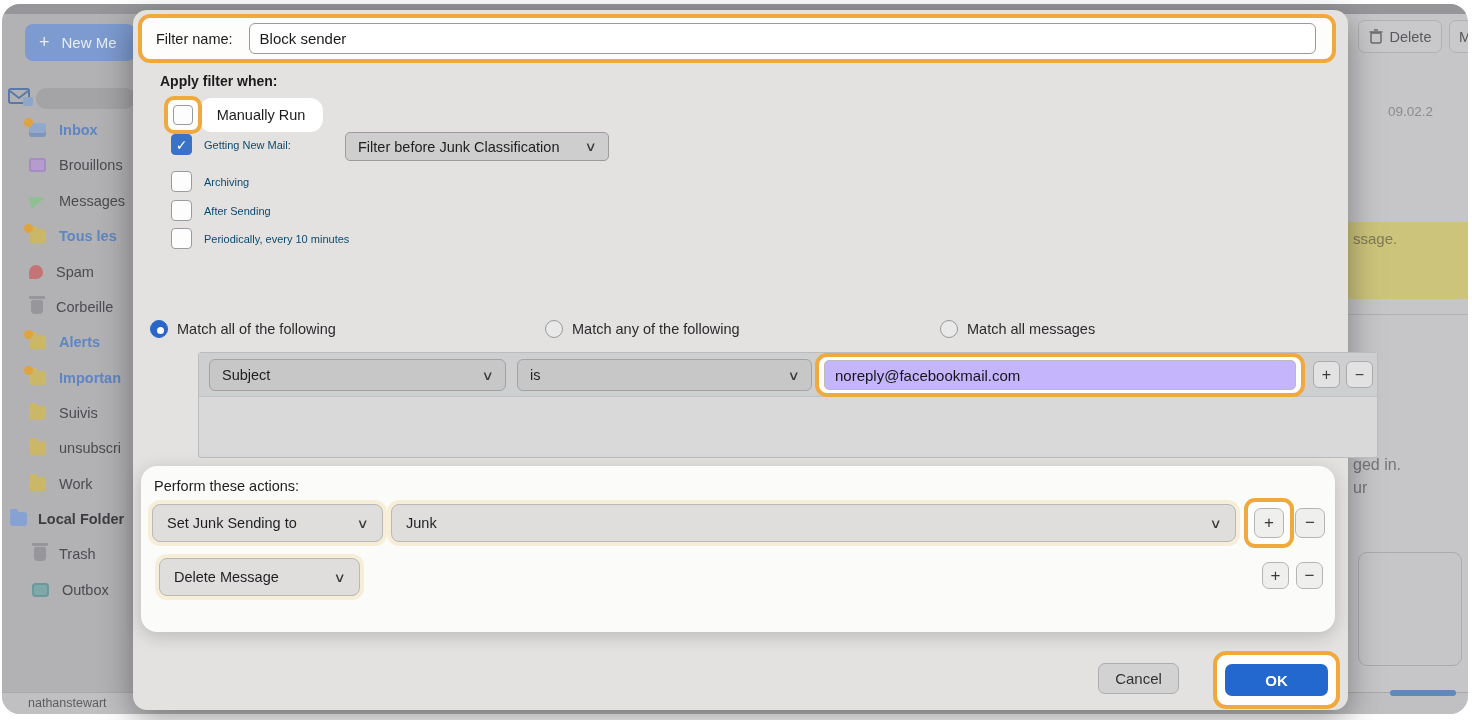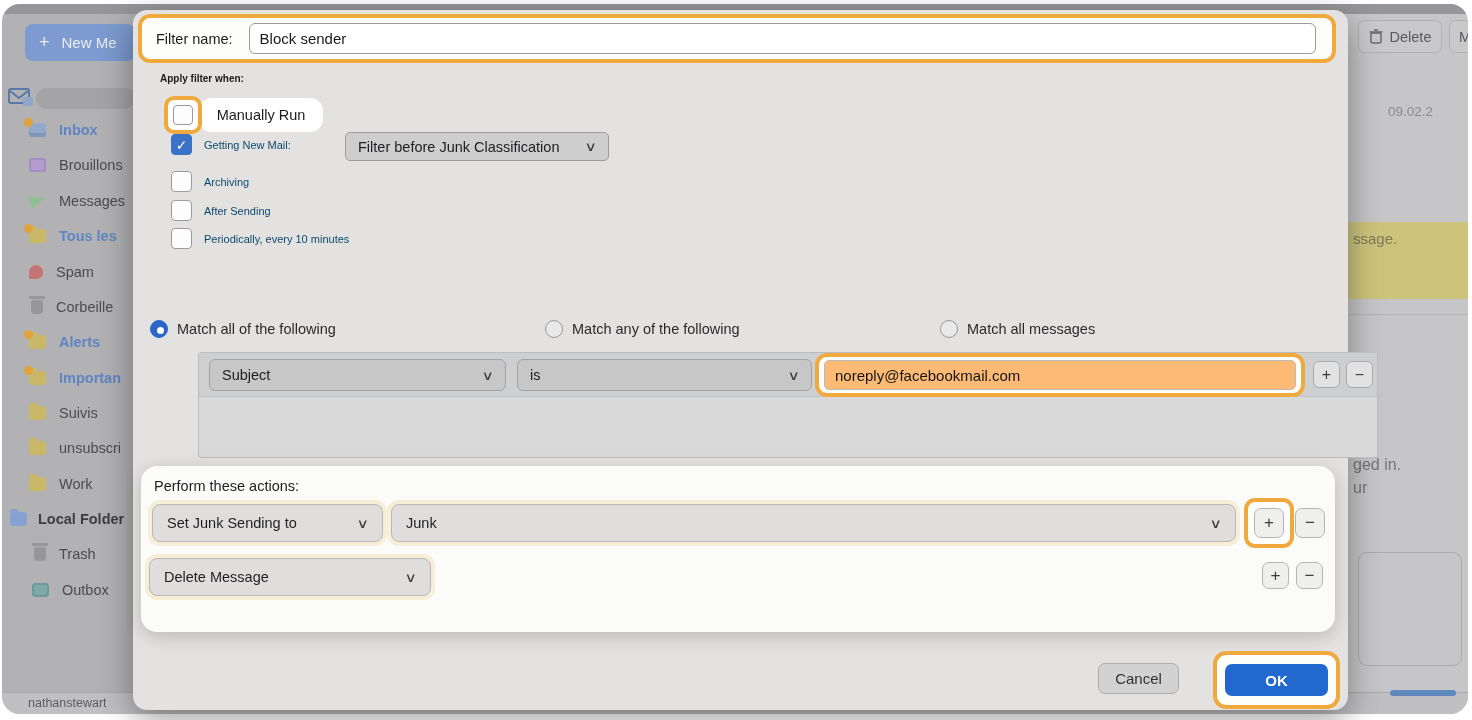--- a/index.html
+++ b/index.html
@@ -50,21 +50,21 @@
 
   
   .dialog { position:absolute; left:133px; top:10px; width:1215px; height:700px; background:#e3e2e0; border-radius:14px; box-shadow:0 10px 34px rgba(0,0,0,.38); }
 
   .hl-ring { border:4px solid #F0A93C; background:#fdfdfc; }
 
   .fn-row { position:absolute; left:5px; top:4px; width:1198px; height:49px; border-radius:12px; display:flex; align-items:center; gap:16px; padding:0 16px 0 14px; }
   .fn-row .fn-label { font-size:14.5px; color:#1d1d1f; white-space:nowrap; }
   .fn-input { flex:1; height:31px; background:#fff; border:1px solid #9a9a9d; border-radius:6px; font-size:15px; color:#1a1a1c; display:flex; align-items:center; padding-left:10px; }
 
-  .apply-heading { position:absolute; left:27px; top:63px; font-size:10px; font-weight:bold; color:#1b1b1d; }
+  .apply-heading { position:absolute; left:27px; top:63px; font-size:14px; font-weight:bold; color:#1b1b1d; }
 
   .mr-pill { position:absolute; left:66px; top:88px; width:124px; height:34px; background:#fff; border-radius:13px; display:flex; align-items:center; justify-content:center; font-size:14.5px; color:#1c1c1e; }
   .mr-ring { position:absolute; left:31px; top:86px; width:38px; height:38px; border-radius:10px; display:flex; align-items:center; justify-content:center; }
   .cb { width:20px; height:20px; background:#fdfdfd; border:1.5px solid #9b9b9e; border-radius:4px; display:flex; align-items:center; justify-content:center; }
   .cb.small { width:21px; height:21px; }
   .cb.checked { background:#3a72c8; border-color:#3a72c8; color:#fff; font-size:14px; }
 
   .cb-row { position:absolute; display:flex; align-items:center; gap:12px; }
   .cb-row .lbl { font-size:11px; color:#0c4a6e; white-space:nowrap; }
 
@@ -76,21 +76,21 @@
   .radio { width:18px; height:18px; border-radius:50%; border:1.5px solid #99999c; background:#e9e9e9; }
   .radio.selected { background:#2a66c8; border-color:#2a66c8; position:relative; }
   .radio.selected::after { content:''; position:absolute; left:5.5px; top:5.5px; width:7px; height:7px; background:#fff; border-radius:50%; }
   .radio-opt .lbl { font-size:14.5px; color:#222225; font-weight:bold; white-space:nowrap; }
   .radio-opt.dim .lbl { font-weight:normal; color:#2b2b2e; }
 
   .cond-box { position:absolute; left:17px; top:342px; width:1180px; height:106px; background:#d9d9da; border:1px solid #bcbcbf; border-radius:3px;margin-left:48px; }
   .cond-strip { position:absolute; left:0; top:0; width:100%; height:44px; background:#cecfd0; border-bottom:1px solid #c2c2c5; }
   .cond-dd { position:absolute; top:6px; height:32px; background:#c7c7c8; border:1px solid #a3a3a6; border-radius:6px; }
   .val-ring { position:absolute; left:616px; top:0; width:490px; height:44px; border-radius:12px; display:flex; align-items:center; padding:0 5px; }
-  .val-input { width:100%; height:30px; background:#fdba74; border:1px solid #bbb; border-radius:5px; display:flex; align-items:center; padding-left:10px; font-size:15px; color:#161618; }
+  .val-input { width:100%; height:30px; background:#c4b5fd; border:1px solid #bbb; border-radius:5px; display:flex; align-items:center; padding-left:10px; font-size:15px; color:#161618; }
   .sq-btn { position:absolute; width:27px; height:27px; top:8px; background:#e2e2e2; border:1px solid #ababae; border-radius:6px; display:flex; align-items:center; justify-content:center; font-size:16px; color:#3c3c3f; }
 
   .act-panel { position:absolute; left:8px; top:456px; width:1194px; height:166px; background:#fbfbfa; border-radius:16px; box-shadow:0 4px 18px rgba(0,0,0,.18); }
   .act-heading { position:absolute; left:13px; top:12px; font-size:14.5px; color:#1e1e20; }
   .act-dd { position:absolute; height:38px; background:#dfdedd; border:1px solid #b9b8b6; border-radius:8px; box-shadow:0 0 0 4px #f6eed7; display:flex; align-items:center; justify-content:space-between; padding:0 14px; font-size:14.5px; color:#1f1f22; }
   .act-btn { position:absolute; width:30px; height:30px; background:#efefee; border:1px solid #b5b5b8; border-radius:7px; display:flex; align-items:center; justify-content:center; font-size:17px; color:#39393c; }
   .plus-ring { position:absolute; left:1103px; top:32px; width:50px; height:50px; border-radius:11px; display:flex; align-items:center; justify-content:center; }
   .plus-ring .act-btn { position:static; }
 
   .cancel-btn { position:absolute; left:965px; top:653px; width:81px; height:31px; background:#d2d2d2; border:1px solid #aeaeb1; border-radius:7px; display:flex; align-items:center; justify-content:center; font-size:15px; color:#323235; }
@@ -318,21 +318,21 @@
       </div>
       <div class="plus-ring hl-ring">
         <div class="act-btn">
             <span>+</span>
           </div>
       </div>
       <div class="act-btn" style="left:1154px; top:42px;">
           <span>−</span>
         </div>
 
-      <div class="act-dd" style="left:8px; top:92px; width:282px;gap:8px;">
+      <div class="act-dd" style="left:18px; top:92px; width:201px;gap:8px;">
         <span>Delete Message</span>
         <span class="chev">∨</span>
       </div>
       <div class="act-btn" style="left:1121px; top:96px; width:27px; height:27px;">
           <span>+</span>
         </div>
       <div class="act-btn" style="left:1155px; top:96px; width:27px; height:27px;">
           <span>−</span>
         </div>
     </div>

